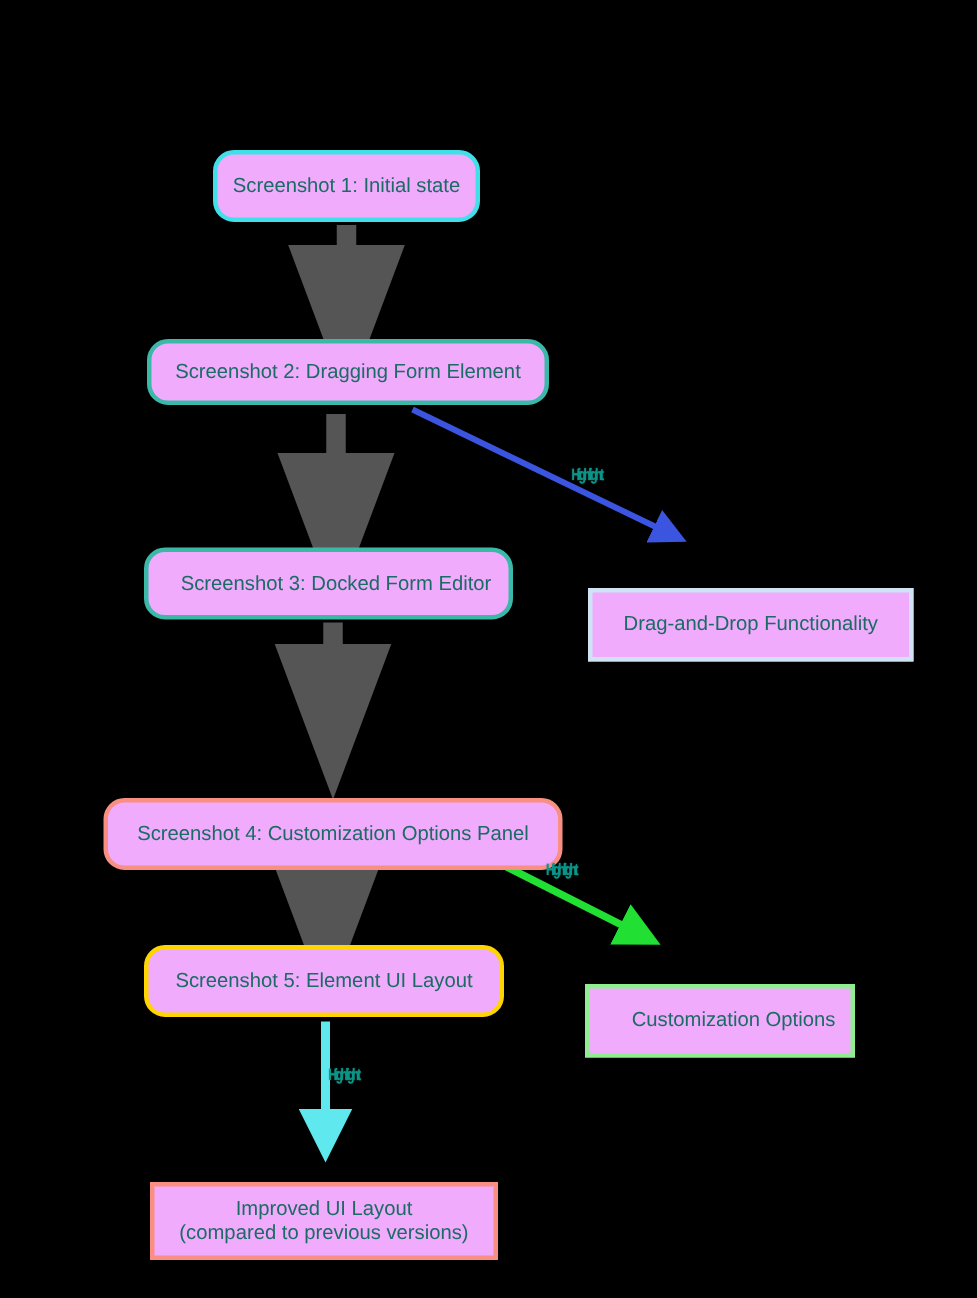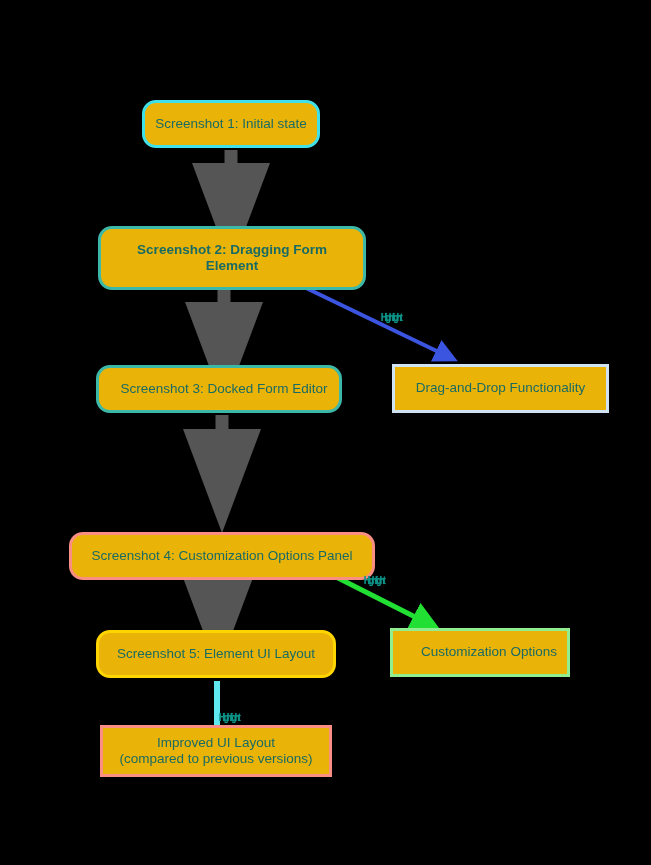--- a/index.html
+++ b/index.html
@@ -23,36 +23,37 @@
   .svg-layer {
     position: absolute;
     left: 0; top: 0;
     width: 651px;
     height: 865px;
     pointer-events: none;
   }
   .node {
     position: absolute;
     box-sizing: border-box;
-    background: #eab308;
+    background: #f0abfc;
     display: flex;
     align-items: center;
     justify-content: center;
     text-align: center;
     color: #1a6b63;
     font-size: 13.5px;
     line-height: 1.22;
     padding: 4px 10px;
     white-space: pre-line;
   }
   .node.rounded {
     border-radius: 14px;
   }
   .node.rect {
     border-radius: 0px;
+    margin-top: 28px;
   }
   .edge-label {
     position: absolute;
     color: #0d9488;
     font-size: 11px;
     font-weight: bold;
     letter-spacing: -2.2px;
     transform: scaleX(0.72);
     transform-origin: left center;
     white-space: nowrap;
@@ -106,21 +107,21 @@
 
     <g>
       <line x1="217" y1="681" x2="217" y2="757" stroke="#5fe8ed" stroke-width="6" marker-end="url(#ah-cyan)"></line>
     </g>
   </svg>
 
   <div class="node rounded" style="left:142px; top:100px; width:178px; height:48px; border:3px solid #40e0e8;">
     <span>Screenshot 1: Initial state</span>
   </div>
 
-  <div class="node rounded" style="left:98px; top:226px; width:268px; height:64px; border:3px solid #3cb8a8;font-weight:bold;">
+  <div class="node rounded" style="left:98px; top:226px; width:268px; height:44px; border:3px solid #3cb8a8;">
     <span>Screenshot 2: Dragging Form Element</span>
   </div>
 
   <div class="node rounded" style="left:96px; top:365px; width:246px; height:48px; border:3px solid #3cb8a8;padding-left:20px;">
     <span>Screenshot 3: Docked Form Editor</span>
   </div>
 
   <div class="node rect" style="left:392px; top:364px; width:217px; height:49px; border:3px solid #cfe3f5;">
     <span>Drag-and-Drop Functionality</span>
   </div>
@@ -130,21 +131,21 @@
   </div>
 
   <div class="node rounded" style="left:96px; top:630px; width:240px; height:48px; border:3px solid #ffd500;">
     <span>Screenshot 5: Element UI Layout</span>
   </div>
 
   <div class="node rect" style="left:390px; top:628px; width:180px; height:49px; border:3px solid #90ee90;padding-left:28px;">
     <span>Customization Options</span>
   </div>
 
-  <div class="node rect" style="left:100px; top:725px; width:232px; height:52px; border:3px solid #f98e82;">
+  <div class="node rect" style="left:100px; top:760px; width:232px; height:52px; border:3px solid #f98e82;">
     <span>Improved UI Layout
 (compared to previous versions)</span>
   </div>
 
   <div class="edge-label" style="left:381px; top:311px;">Highlight</div>
 
   <div class="edge-label" style="left:364px; top:574px;">Highlight</div>
 
   <div class="edge-label" style="left:219px; top:711px;">Highlight</div>
 

